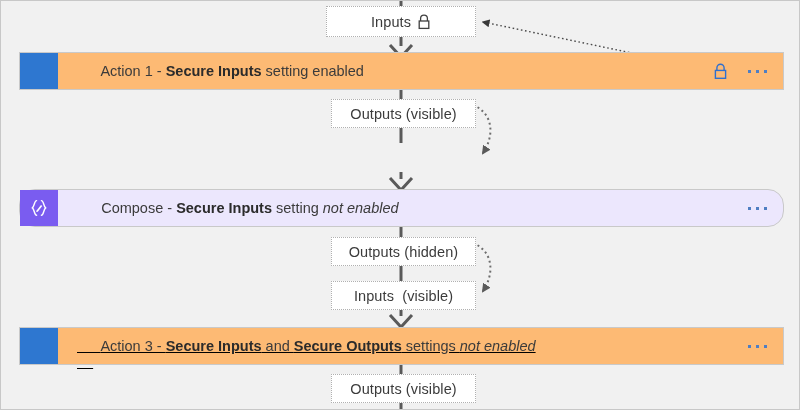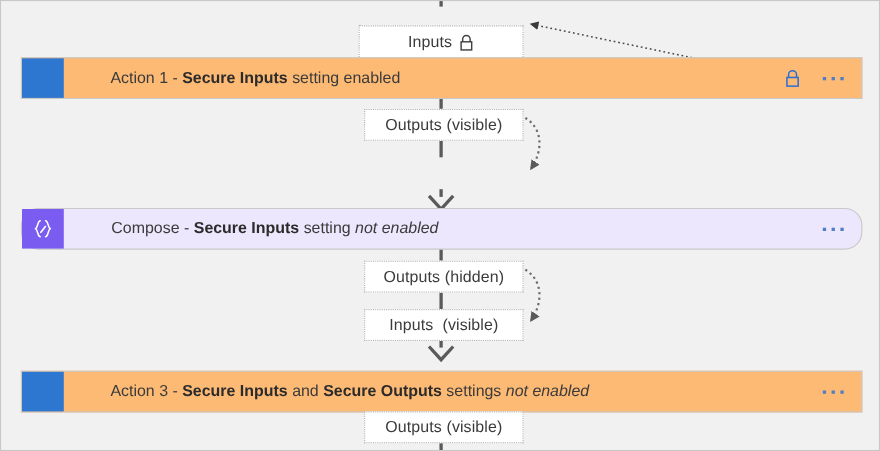--- a/index.html
+++ b/index.html
@@ -149,21 +149,21 @@
 
     <line x1="400" y1="401" x2="400" y2="410" stroke="#5a5a5a" stroke-width="3"></line>
 
     <line x1="727" y1="72" x2="482" y2="21" stroke="#4a4a4a" stroke-width="1.4" stroke-dasharray="1.6 2.6" marker-end="url(#solid-tri-sm)"></line>
 
     <path d="M472,104 C492,112 494,134 482,152" fill="none" stroke="#6d6d6d" stroke-width="2" stroke-dasharray="2 3" marker-end="url(#solid-tri)"></path>
 
     <path d="M472,242 C492,250 494,272 482,290" fill="none" stroke="#6d6d6d" stroke-width="2" stroke-dasharray="2 3" marker-end="url(#solid-tri)"></path>
   </svg>
 
-  <div class="databox" style="left:325px; top:22px; width:150px; height:31px;text-align:center;">
+  <div class="databox" style="left:325px; top:5px; width:150px; height:31px;text-align:center;">
     <span>Inputs</span>
     <span class="lock-wrap">
       <svg width="14" height="16" viewBox="0 0 14 16">
         <path d="M3.6,7 L3.6,4.6 A3.4,3.4 0 0 1 10.4,4.6 L10.4,7" fill="none" stroke="#404040" stroke-width="1.3"></path>
         <rect x="2.2" y="7" width="9.6" height="7.4" fill="none" stroke="#404040" stroke-width="1.3"></rect>
       </svg>
     </span>
   </div>
 
   <div class="action-row blue" style="top:51px;">
@@ -212,21 +212,21 @@
   </div>
 
   <div class="databox" style="left:330px; top:236px; width:145px; height:29px;">
     <span>Outputs (hidden)</span>
   </div>
 
   <div class="databox" style="left:330px; top:280px; width:145px; height:29px;">
     <span>Inputs  (visible)</span>
   </div>
 
-  <div class="action-row blue" style="top:336px;">
+  <div class="action-row blue" style="top:326px;text-decoration:underline;">
     <div class="row-icon blue"></div>
     <div class="row-label">
       <span>Action 3 - </span><b>Secure Inputs</b><span> and </span><b>Secure Outputs</b><span> settings </span><i>not enabled</i>
     </div>
     <div class="row-right">
       <span class="ellipsis">
         <span></span>
         <span></span>
         <span></span>
       </span>

